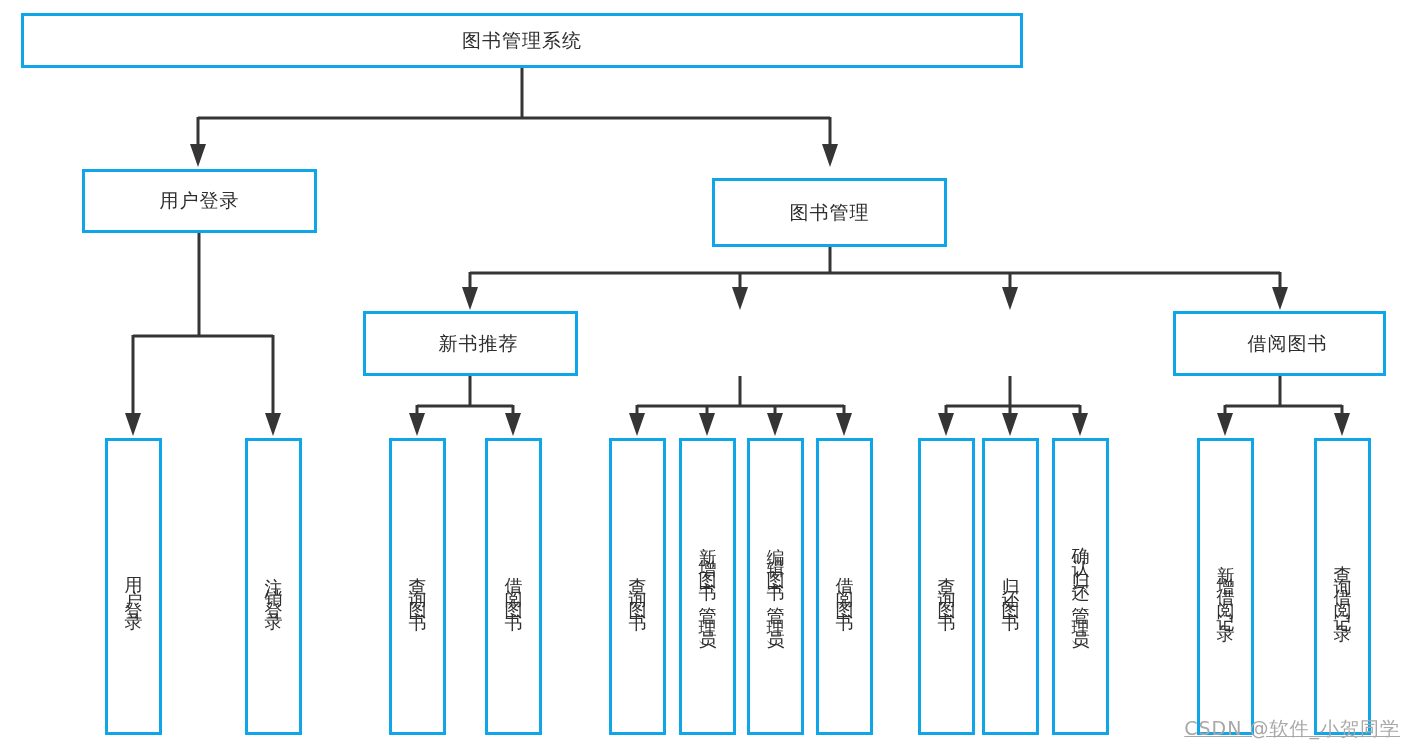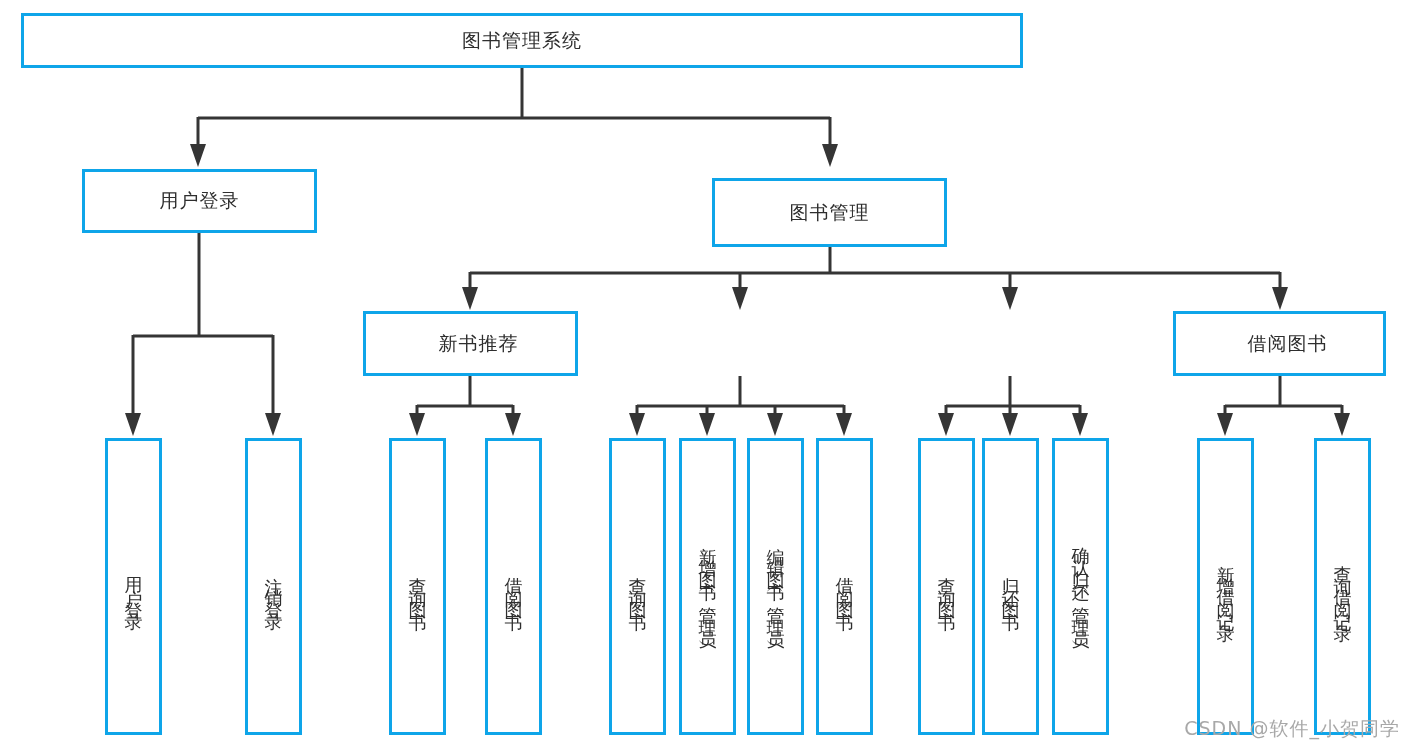--- a/index.html
+++ b/index.html
@@ -48,20 +48,21 @@
   }
   .watermark {
     position: absolute;
     right: 5px;
     top: 716px;
     font-size: 19px;
     color: #a8a8a8;
     letter-spacing: 1px;
     z-index: 5;
     white-space: nowrap;
+    text-decoration: underline;
   }
 </style>
 </head>
 <body>
 
 <div class="canvas">
 
   <svg class="connectors" viewBox="0 0 1405 747" xmlns="http://www.w3.org/2000/svg">
     <g stroke="#353535" stroke-width="3" fill="none">
 

